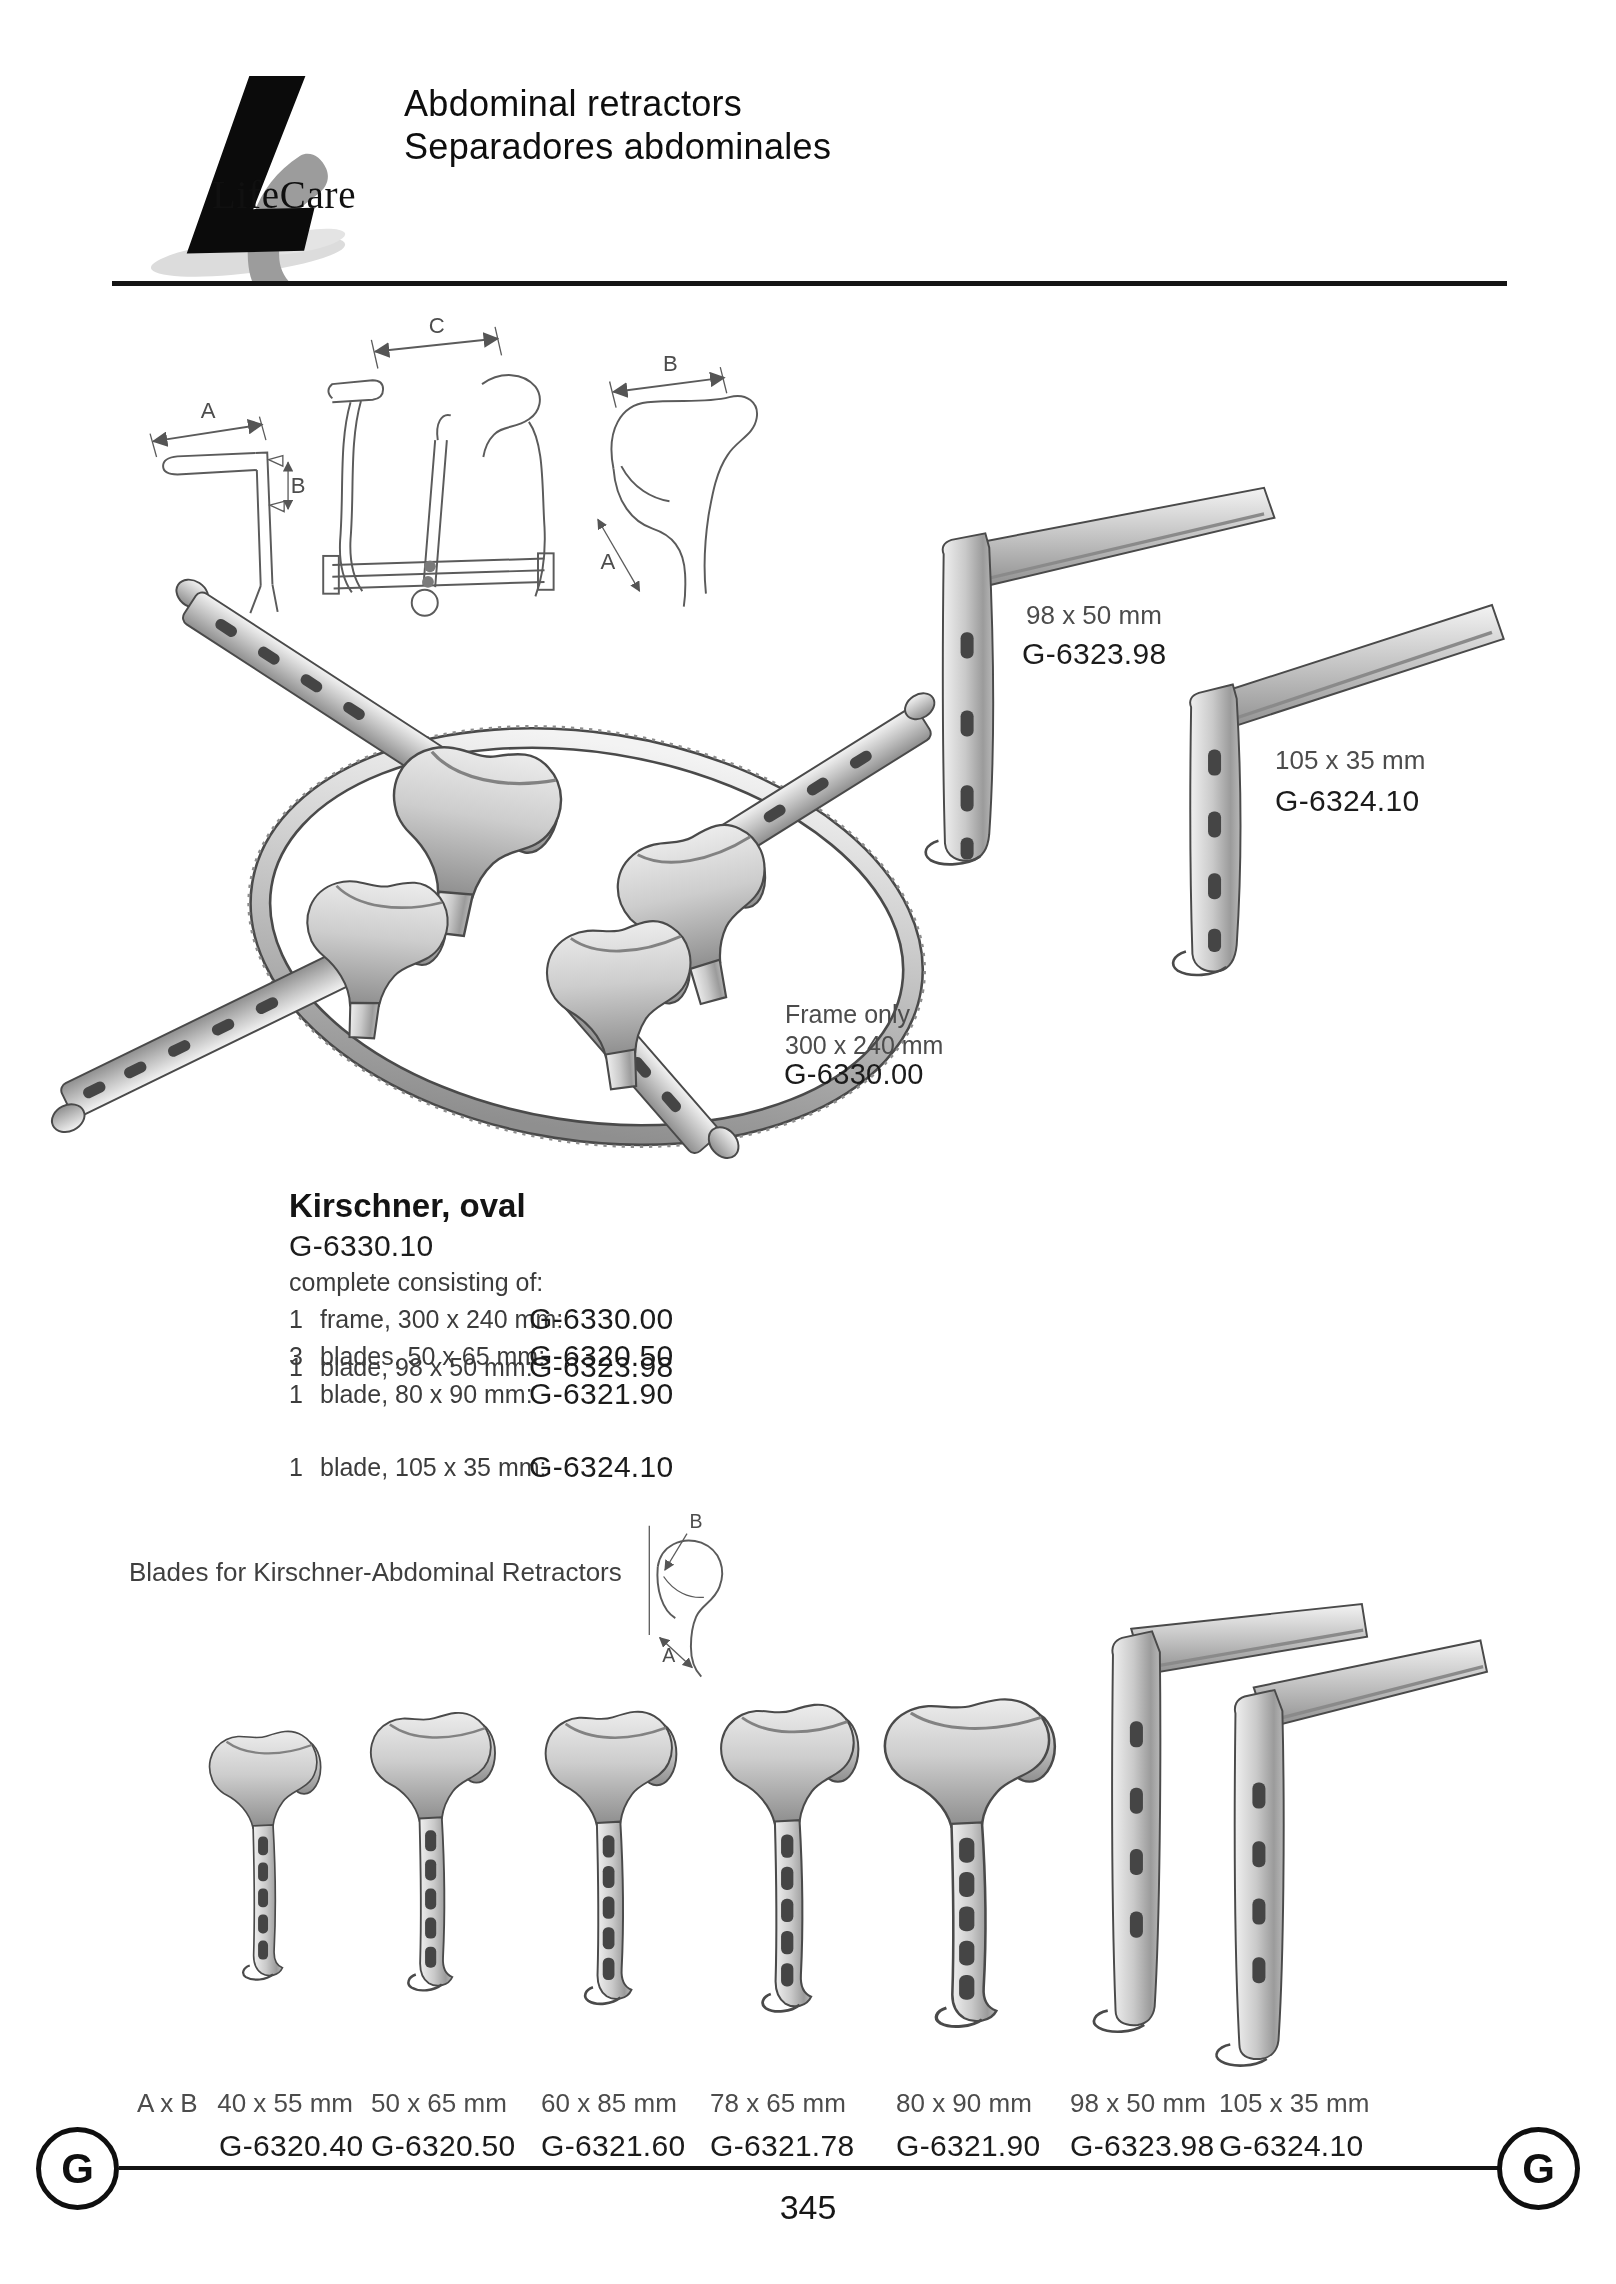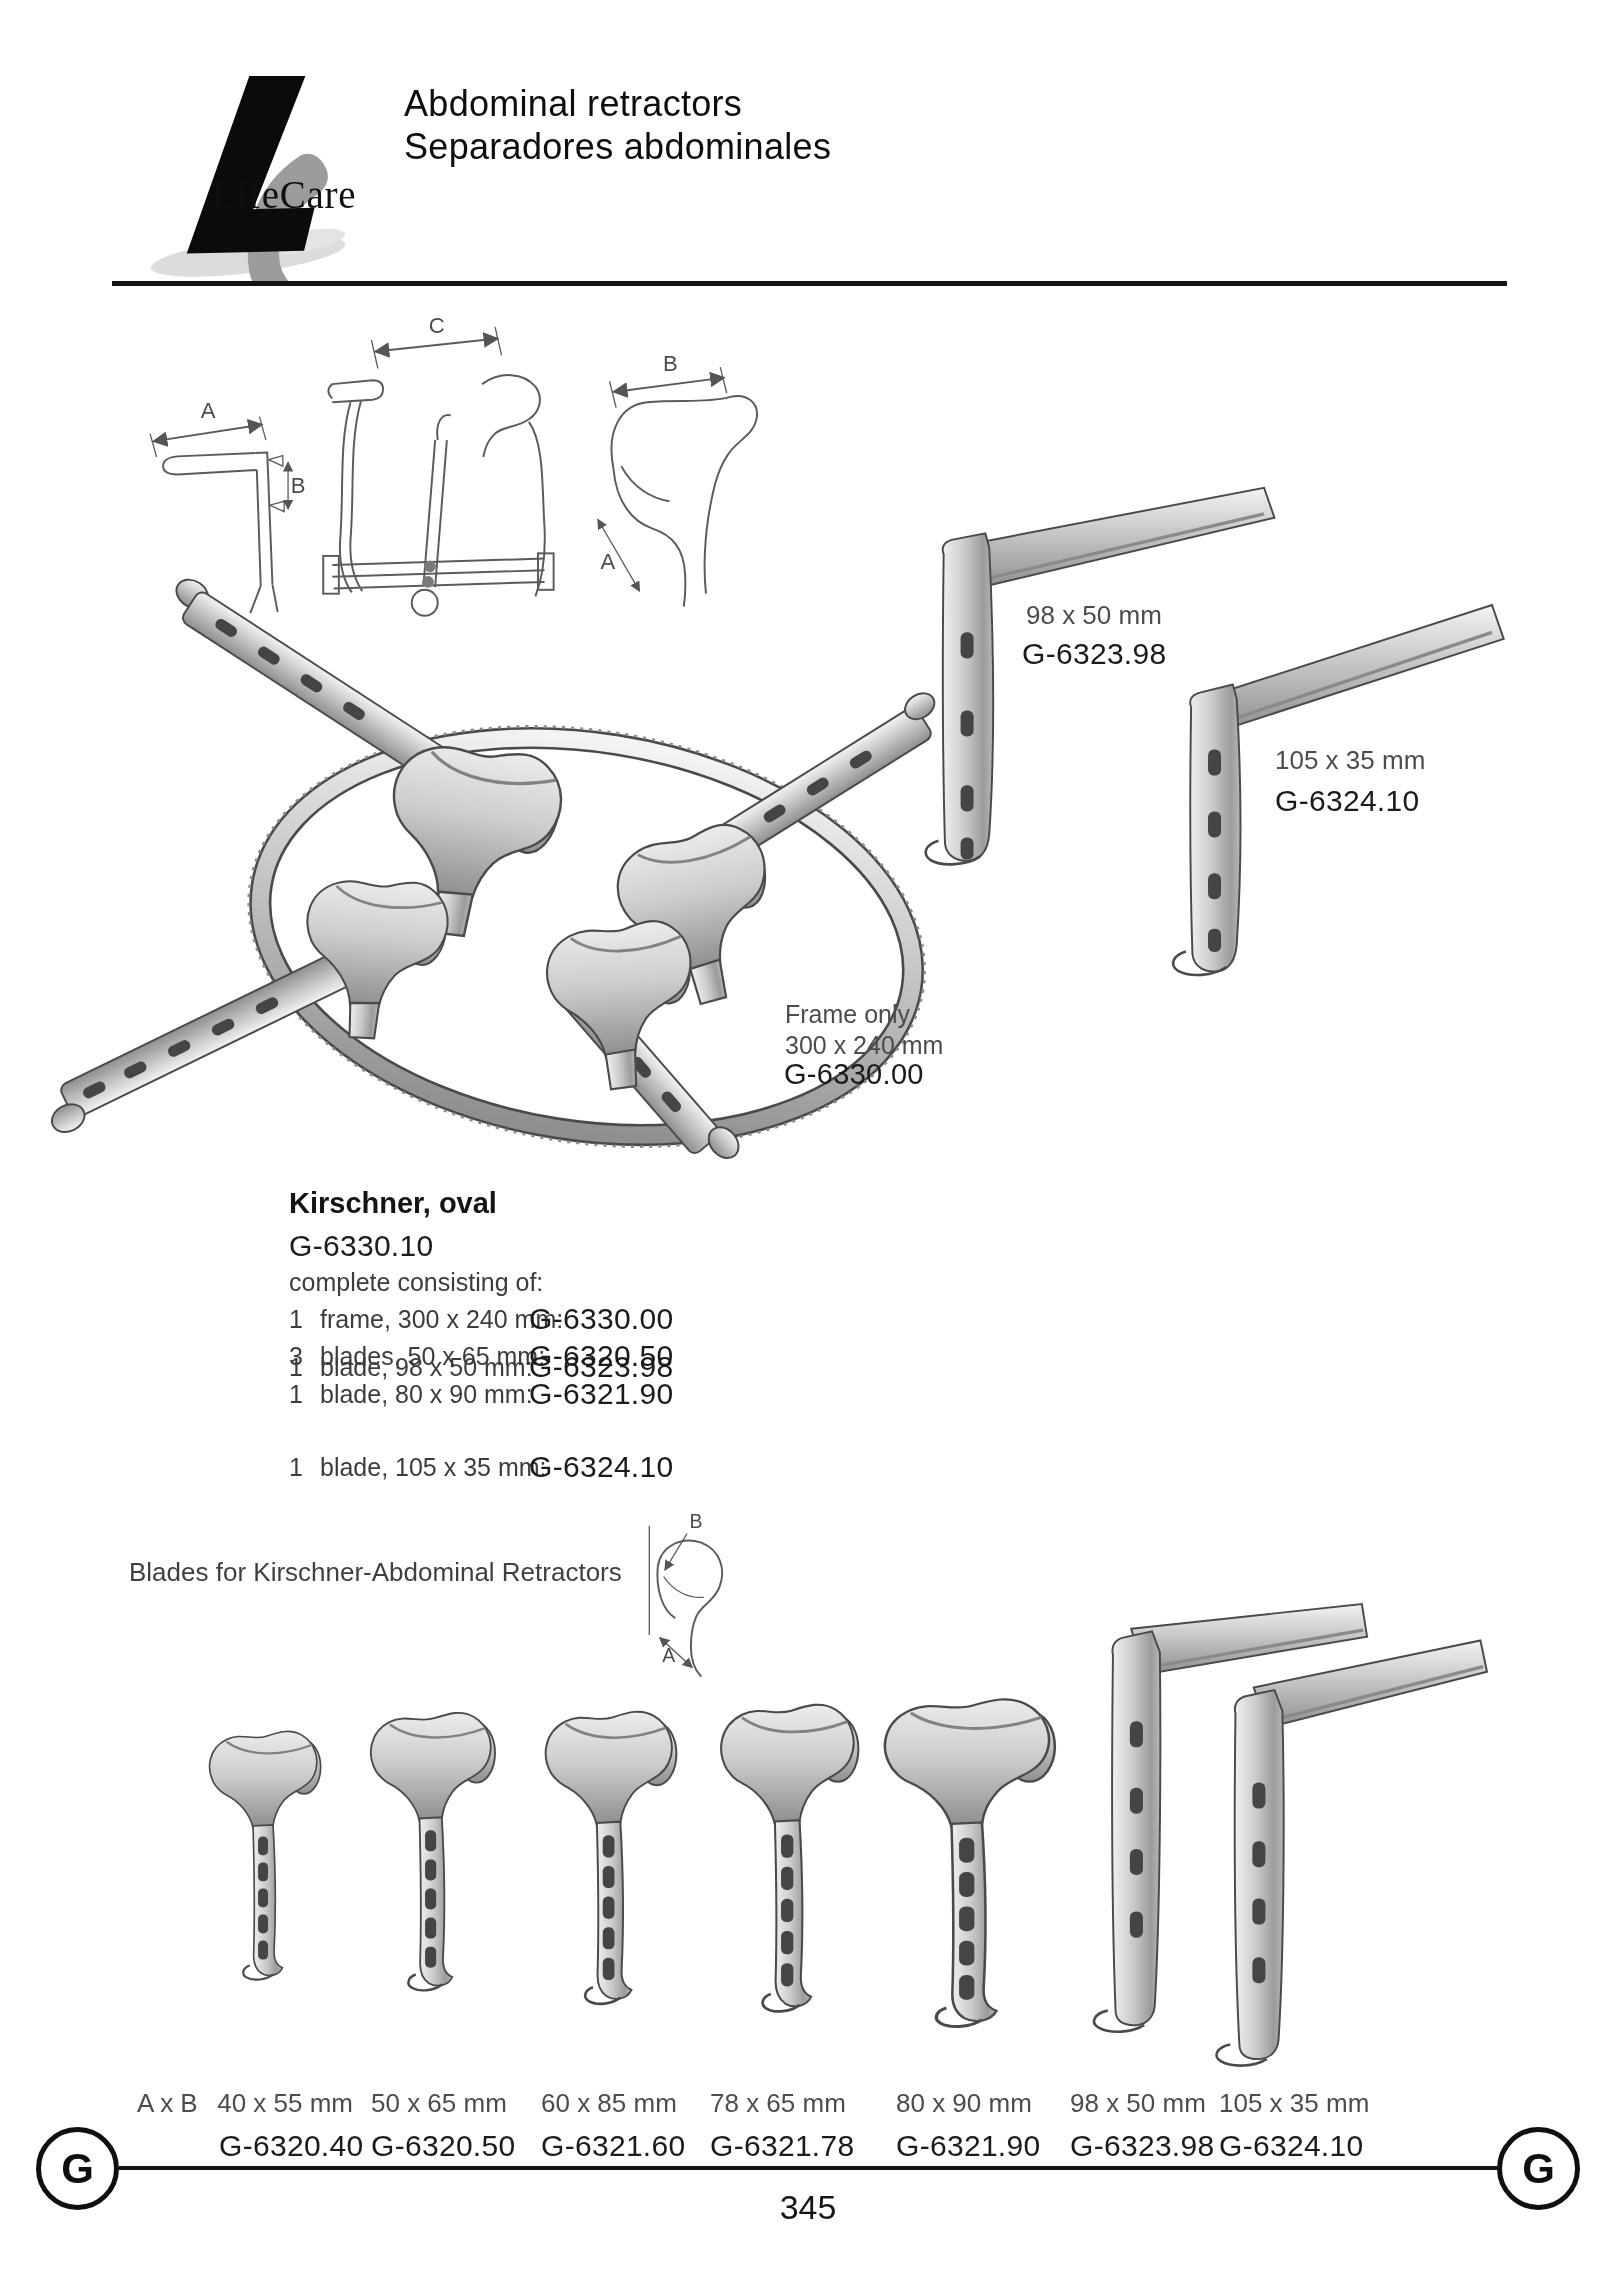--- a/index.html
+++ b/index.html
@@ -12,21 +12,21 @@
   
   .title-block{position:absolute;left:404px;top:82px;}
   .title-line{font-size:36px;font-weight:normal;color:#0e0e0e;line-height:43px;letter-spacing:0.3px;}
   .logo-text{position:absolute;left:212px;top:172px;font-family:"Liberation Serif",serif;
     font-size:39px;color:#101010;letter-spacing:0.7px;}
   .top-rule{position:absolute;left:112px;top:281px;width:1395px;height:4.6px;background:#141414;}
   
   .plabel{position:absolute;font-size:26px;color:#4c4c4c;white-space:nowrap;}
   .pcode{position:absolute;font-size:30px;color:#1b1b1b;letter-spacing:0.3px;white-space:nowrap;}
   
-  .k-name{position:absolute;left:289px;top:1187px;font-size:29px;font-weight:bold;color:#141414;}
+  .k-name{position:absolute;left:289px;top:1187px;font-size:33px;font-weight:bold;color:#141414;}
   .k-code{position:absolute;left:289px;top:1229px;font-size:30px;color:#1c1c1c;letter-spacing:0.3px;}
   .k-intro{position:absolute;left:289px;top:1268px;font-size:25px;color:#3c3c3c;}
   .kc-row{position:absolute;left:289px;width:417px;height:35px;font-size:25px;color:#3c3c3c;white-space:nowrap;}
   .kc-qty{display:inline-block;width:31px;}
   .kc-code{position:absolute;left:240px;top:-3.3px;font-size:30px;color:#1b1b1b;letter-spacing:0.3px;}
   
   .blades-title{position:absolute;left:129px;top:1557px;font-size:26px;color:#3f3f3f;}
   .bl{position:absolute;top:2088px;font-size:26px;color:#4c4c4c;white-space:nowrap;}
   .bl .bl-code{display:block;font-size:30px;color:#1b1b1b;letter-spacing:0.3px;margin-top:10.4px;}
   .bl .bl-prefix{margin-right:19.5px;}

